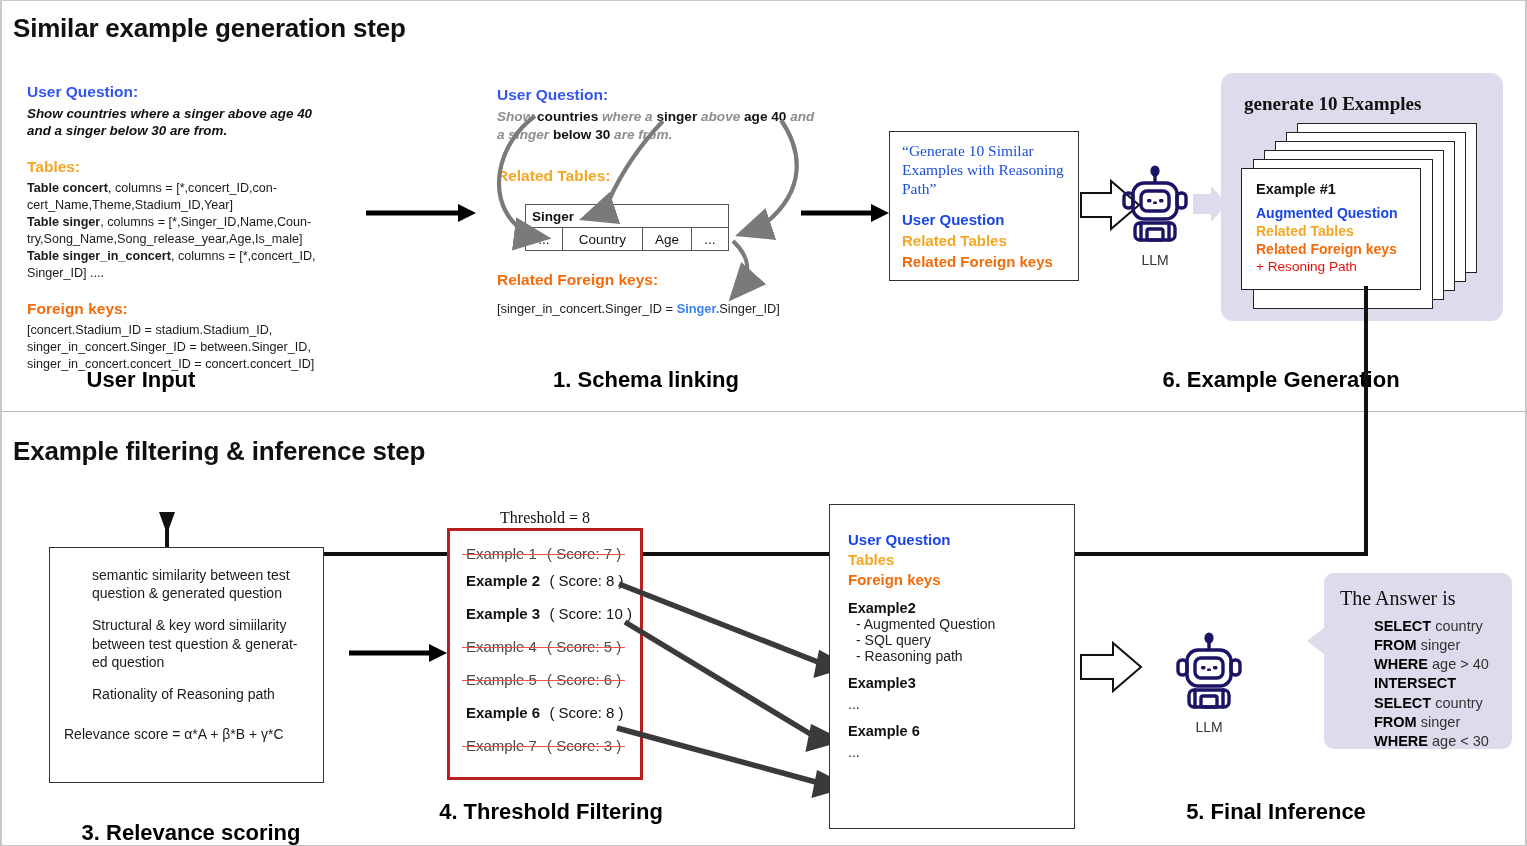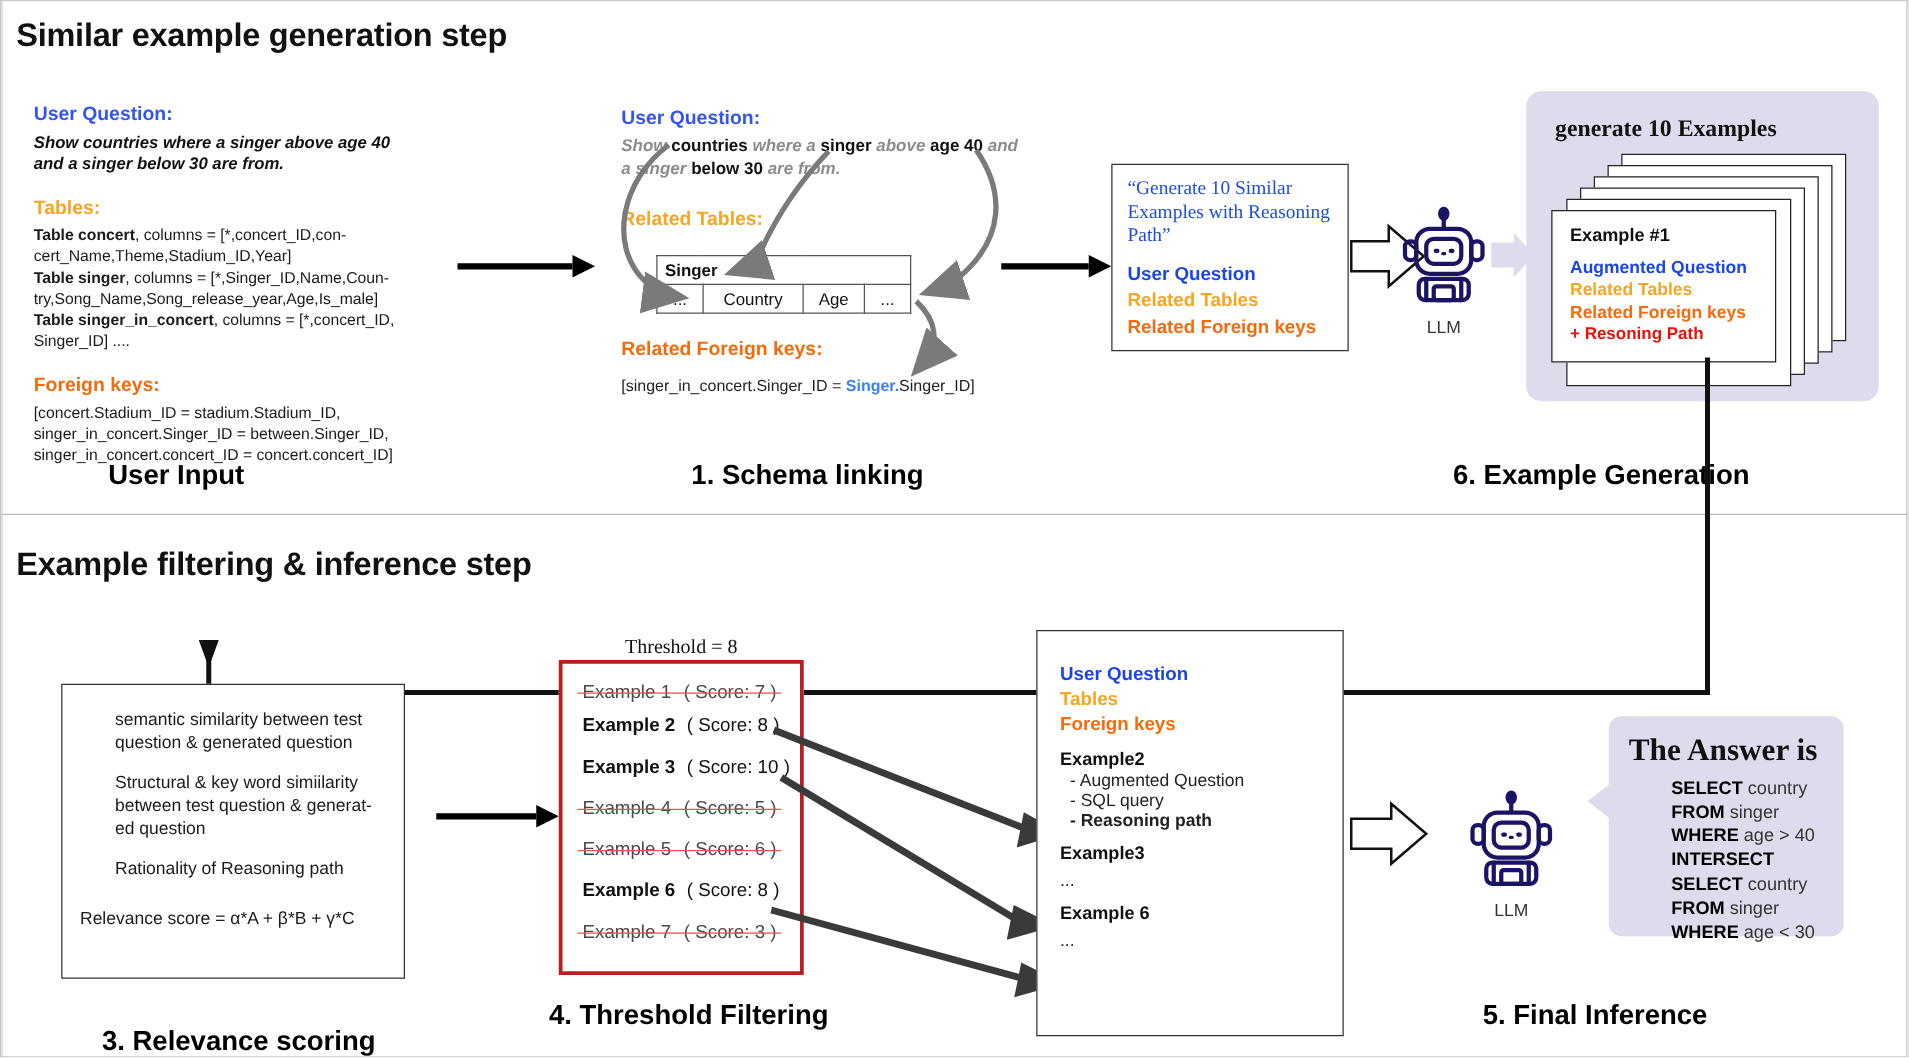--- a/index.html
+++ b/index.html
@@ -1,18 +1,18 @@
 <!DOCTYPE html>
 <html><head>
 <meta charset="utf-8">
 <style>
   html,body{margin:0;padding:0;background:#fff;}
   body{font-family:"Liberation Sans", sans-serif;}
   #page{position:relative;width:1527px;height:846px;background:#fff;overflow:hidden;
-        border:1px solid #c8c8c8;box-sizing:border-box;}
+        border:1px solid #c8c8c8;box-sizing:border-box;padding-left:37px;}
 
   .abs{position:absolute;}
 
   
   .panel-divider{position:absolute;left:0;width:1527px;height:1px;background:#b9b9b9;}
   .edge-left{position:absolute;left:0;top:0;width:1px;height:846px;background:#c8c8c8;}
   .edge-right{position:absolute;right:0;top:0;width:1px;height:846px;background:#c8c8c8;}
 
   .step-title{font-size:26px;font-weight:bold;color:#111;letter-spacing:-.2px;}
   .stage-label{font-size:22px;font-weight:bold;color:#000;text-align:center;}
@@ -58,21 +58,21 @@
   .thresh-box{border:3px solid #b81f1f;background:#fff;box-sizing:border-box;}
   .ex-row{font-size:15px;color:#111;white-space:nowrap;}
   .ex-row.keep b{font-weight:bold;}
   .ex-row.drop{color:#4a4a4a;position:relative;display:inline-block;}
   .ex-row.drop .strike{position:absolute;left:-4px;right:-4px;top:50%;height:1.6px;background:#e8534a;}
 
   
   .bubble{background:#dcdcec;border-radius:10px;position:relative;box-sizing:border-box;}
   .bubble .tail{position:absolute;left:-17px;top:54px;width:0;height:0;
       border-top:14px solid transparent;border-bottom:14px solid transparent;border-right:18px solid #dcdcec;}
-  .ans-title{font-family:"Liberation Serif", serif;font-weight:bold;font-size:25px;color:#111;}
+  .ans-title{font-family:"Liberation Serif", serif;font-weight:normal;font-size:20px;color:#111;}
   .sql{font-size:14.5px;color:#333;line-height:1.32;}
   .sql b{color:#000;}
 
   
   .llm-label{font-size:14px;color:#333;text-align:center;}
 
   svg{overflow:visible;}
 </style>
 </head>
 <body>
@@ -202,21 +202,21 @@
     <div class="card" style="left:45px;top:9px;width:180px;height:150px;"></div>
     <div class="card" style="left:34px;top:18px;width:180px;height:150px;"></div>
     <div class="card" style="left:23px;top:27px;width:180px;height:150px;"></div>
     <div class="card" style="left:12px;top:36px;width:180px;height:150px;"></div>
     <div class="card" style="left:0px;top:45px;width:180px;height:122px;padding:12px 0 0 14px;">
       <div class="ex-title">Example #1</div>
       <div style="margin-top:8px;">
         <div style="color:#1a45e8;font-weight:bold;font-size:14px;">Augmented Question</div>
         <div style="color:#f5a623;font-weight:bold;font-size:14px;margin-top:2px;">Related Tables</div>
         <div style="color:#f26c0d;font-weight:bold;font-size:14px;margin-top:2px;">Related Foreign keys</div>
-        <div style="color:#e8120b;font-weight:bold;font-size:13.6px;margin-top:2px;">+ Resoning Path</div>
+        <div style="color:#e8120b;font-weight:normal;font-size:13.6px;margin-top:2px;">+ Resoning Path</div>
       </div>
     </div>
   </div>
 
   <div class="abs stage-label" style="left:1060px;top:366px;width:440px;">6. Example Generation</div>
 
   <svg class="abs" style="left:150px;top:285px;" width="1240" height="280">
     <path d="M1215,0 L1215,268 L16,268 L16,232" stroke="#111" stroke-width="4" fill="none"></path>
     <polygon points="8,226 24,226 16,248" fill="#111"></polygon>
   </svg>
@@ -312,21 +312,21 @@
     <div style="margin-top:12px;">
       <div style="color:#1a45e8;font-weight:bold;font-size:15px;">User Question</div>
       <div style="color:#f5a623;font-weight:bold;font-size:15px;margin-top:3px;">Tables</div>
       <div style="color:#f26c0d;font-weight:bold;font-size:15px;margin-top:3px;">Foreign keys</div>
     </div>
 
     <div style="margin-top:12px;">
       <div style="font-size:14.5px;font-weight:bold;color:#111;">Example2</div>
       <div style="font-size:14px;color:#222;padding-left:8px;">- Augmented Question</div>
       <div style="font-size:14px;color:#222;padding-left:8px;">- SQL query</div>
-      <div style="font-size:14px;color:#222;padding-left:8px;font-weight:bold;">- Reasoning path</div>
+      <div style="font-size:14px;color:#222;padding-left:8px;">- Reasoning path</div>
     </div>
 
     <div style="margin-top:11px;">
       <div style="font-size:14.5px;font-weight:bold;color:#111;">Example3</div>
       <div style="font-size:14px;color:#222;margin-top:5px;">...</div>
     </div>
 
     <div style="margin-top:11px;">
       <div style="font-size:14.5px;font-weight:bold;color:#111;">Example 6</div>
       <div style="font-size:14px;color:#222;margin-top:5px;">...</div>

